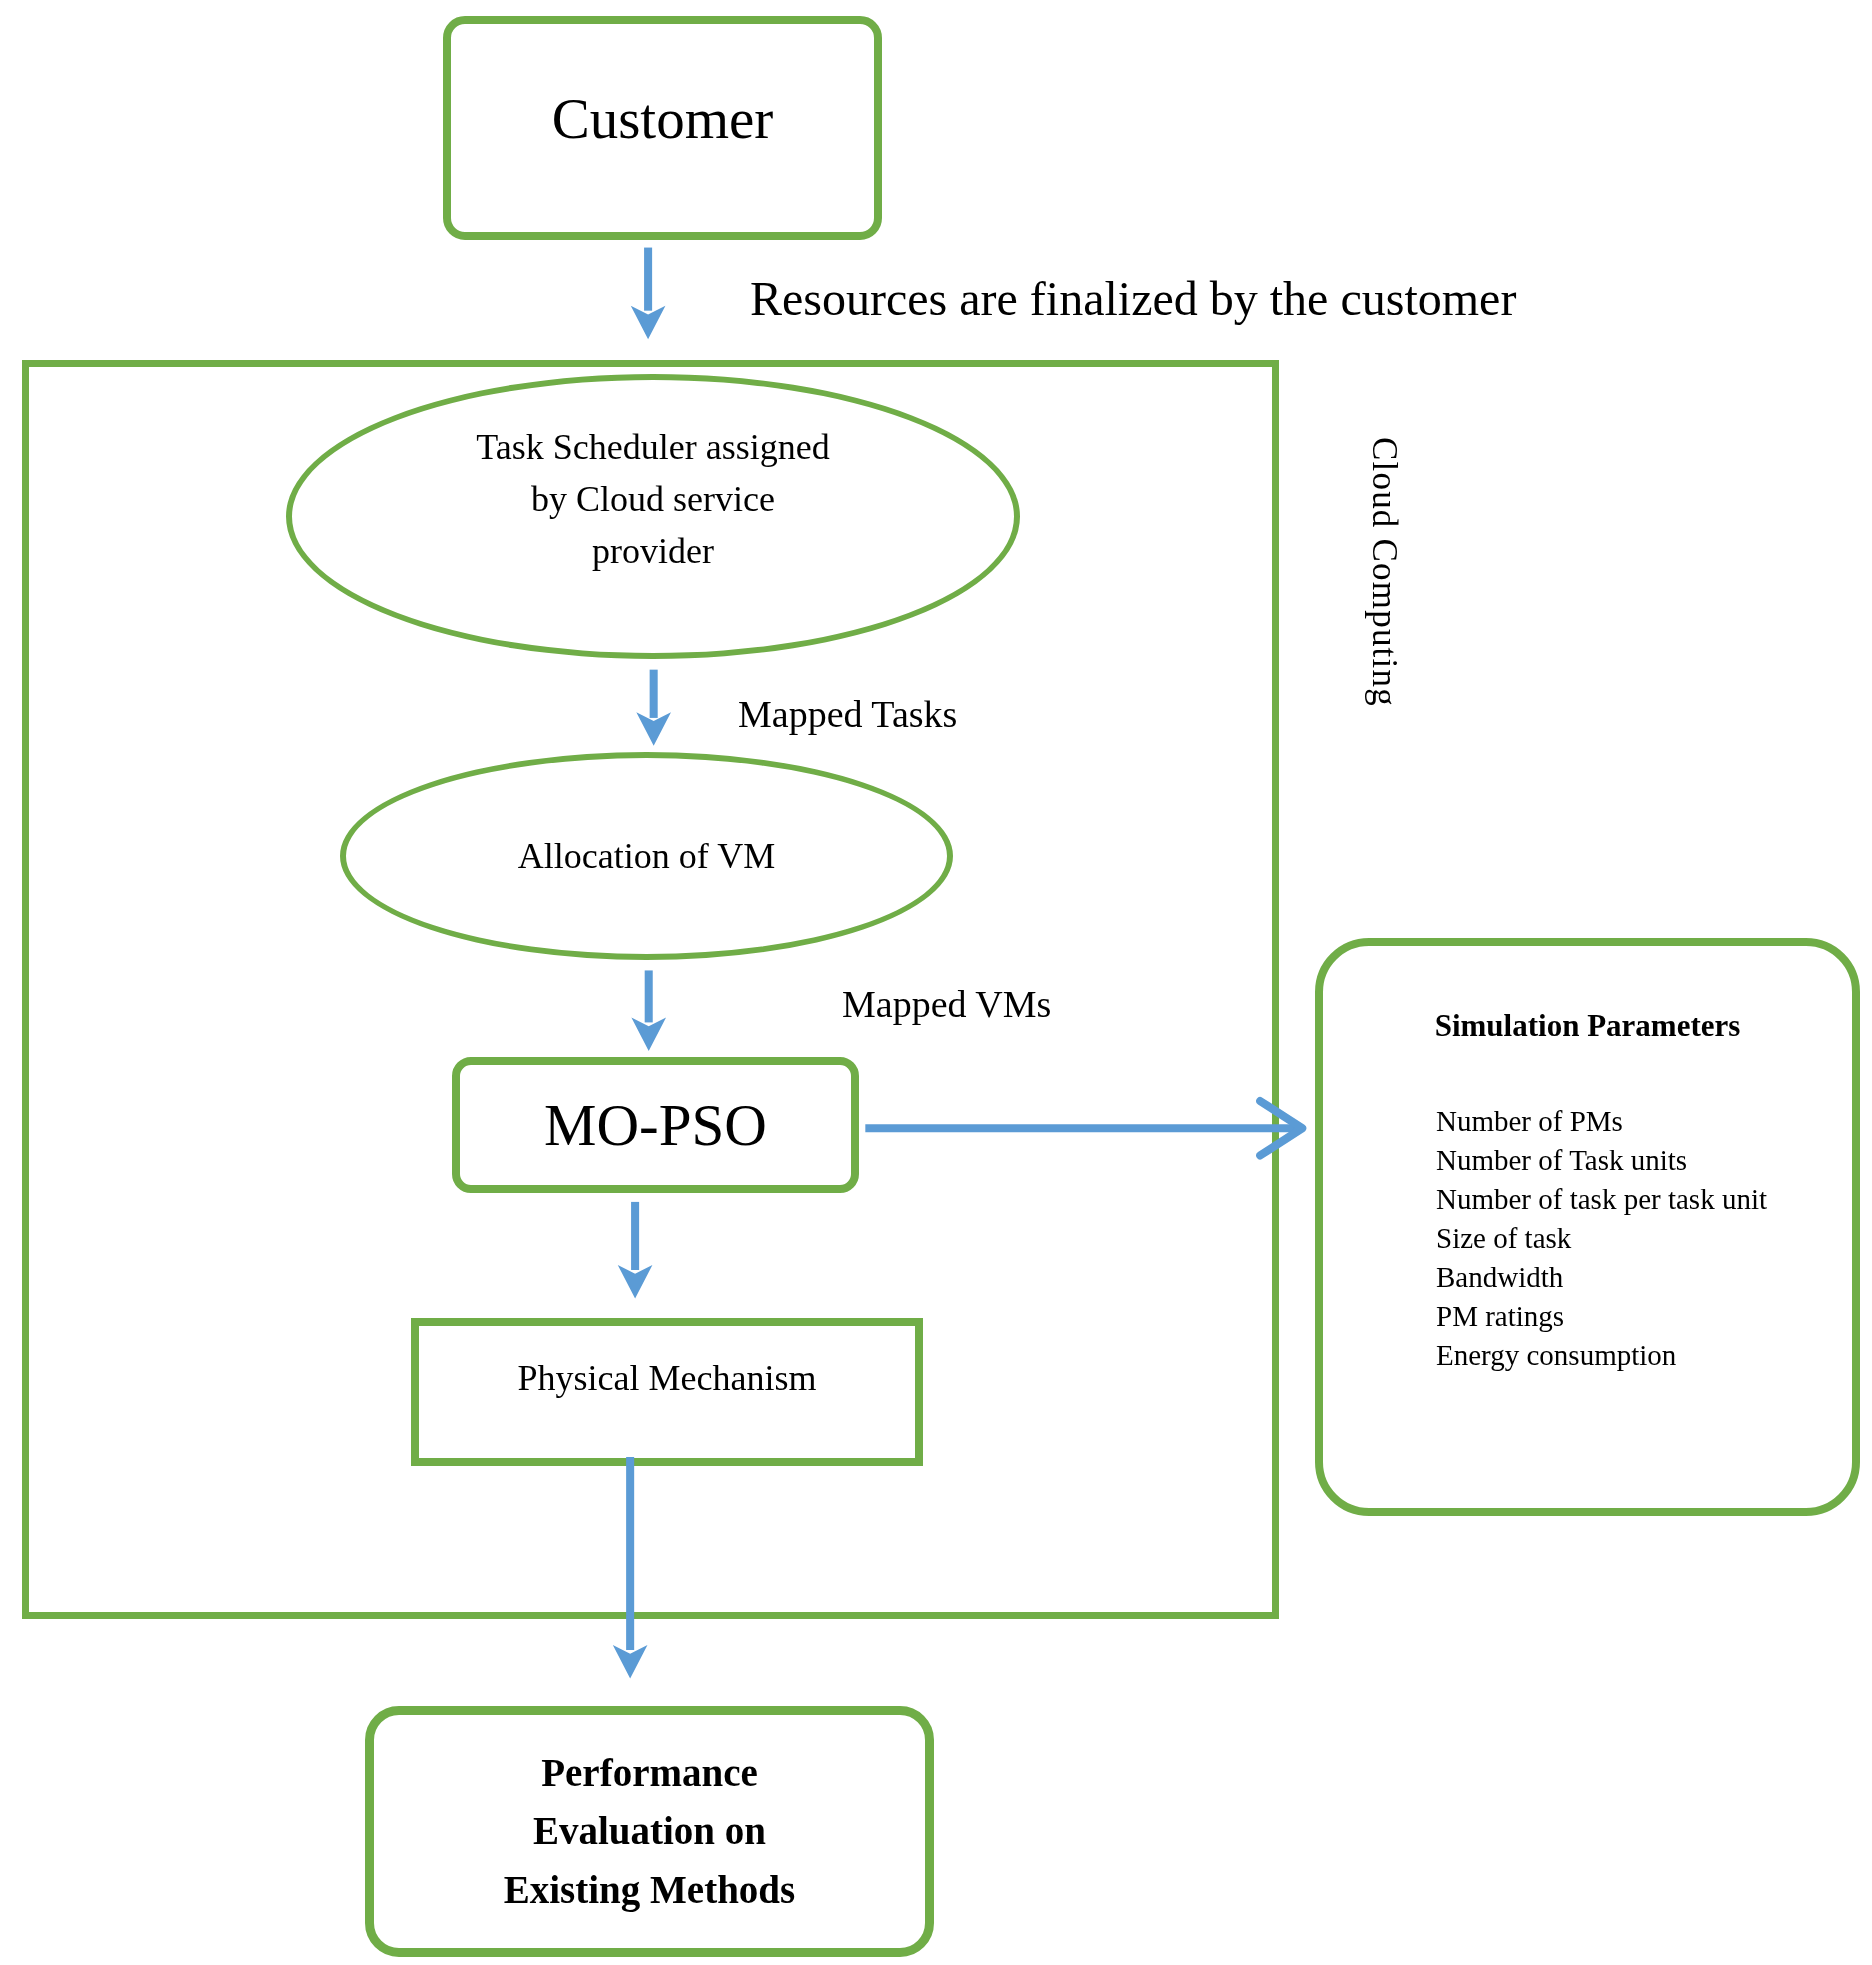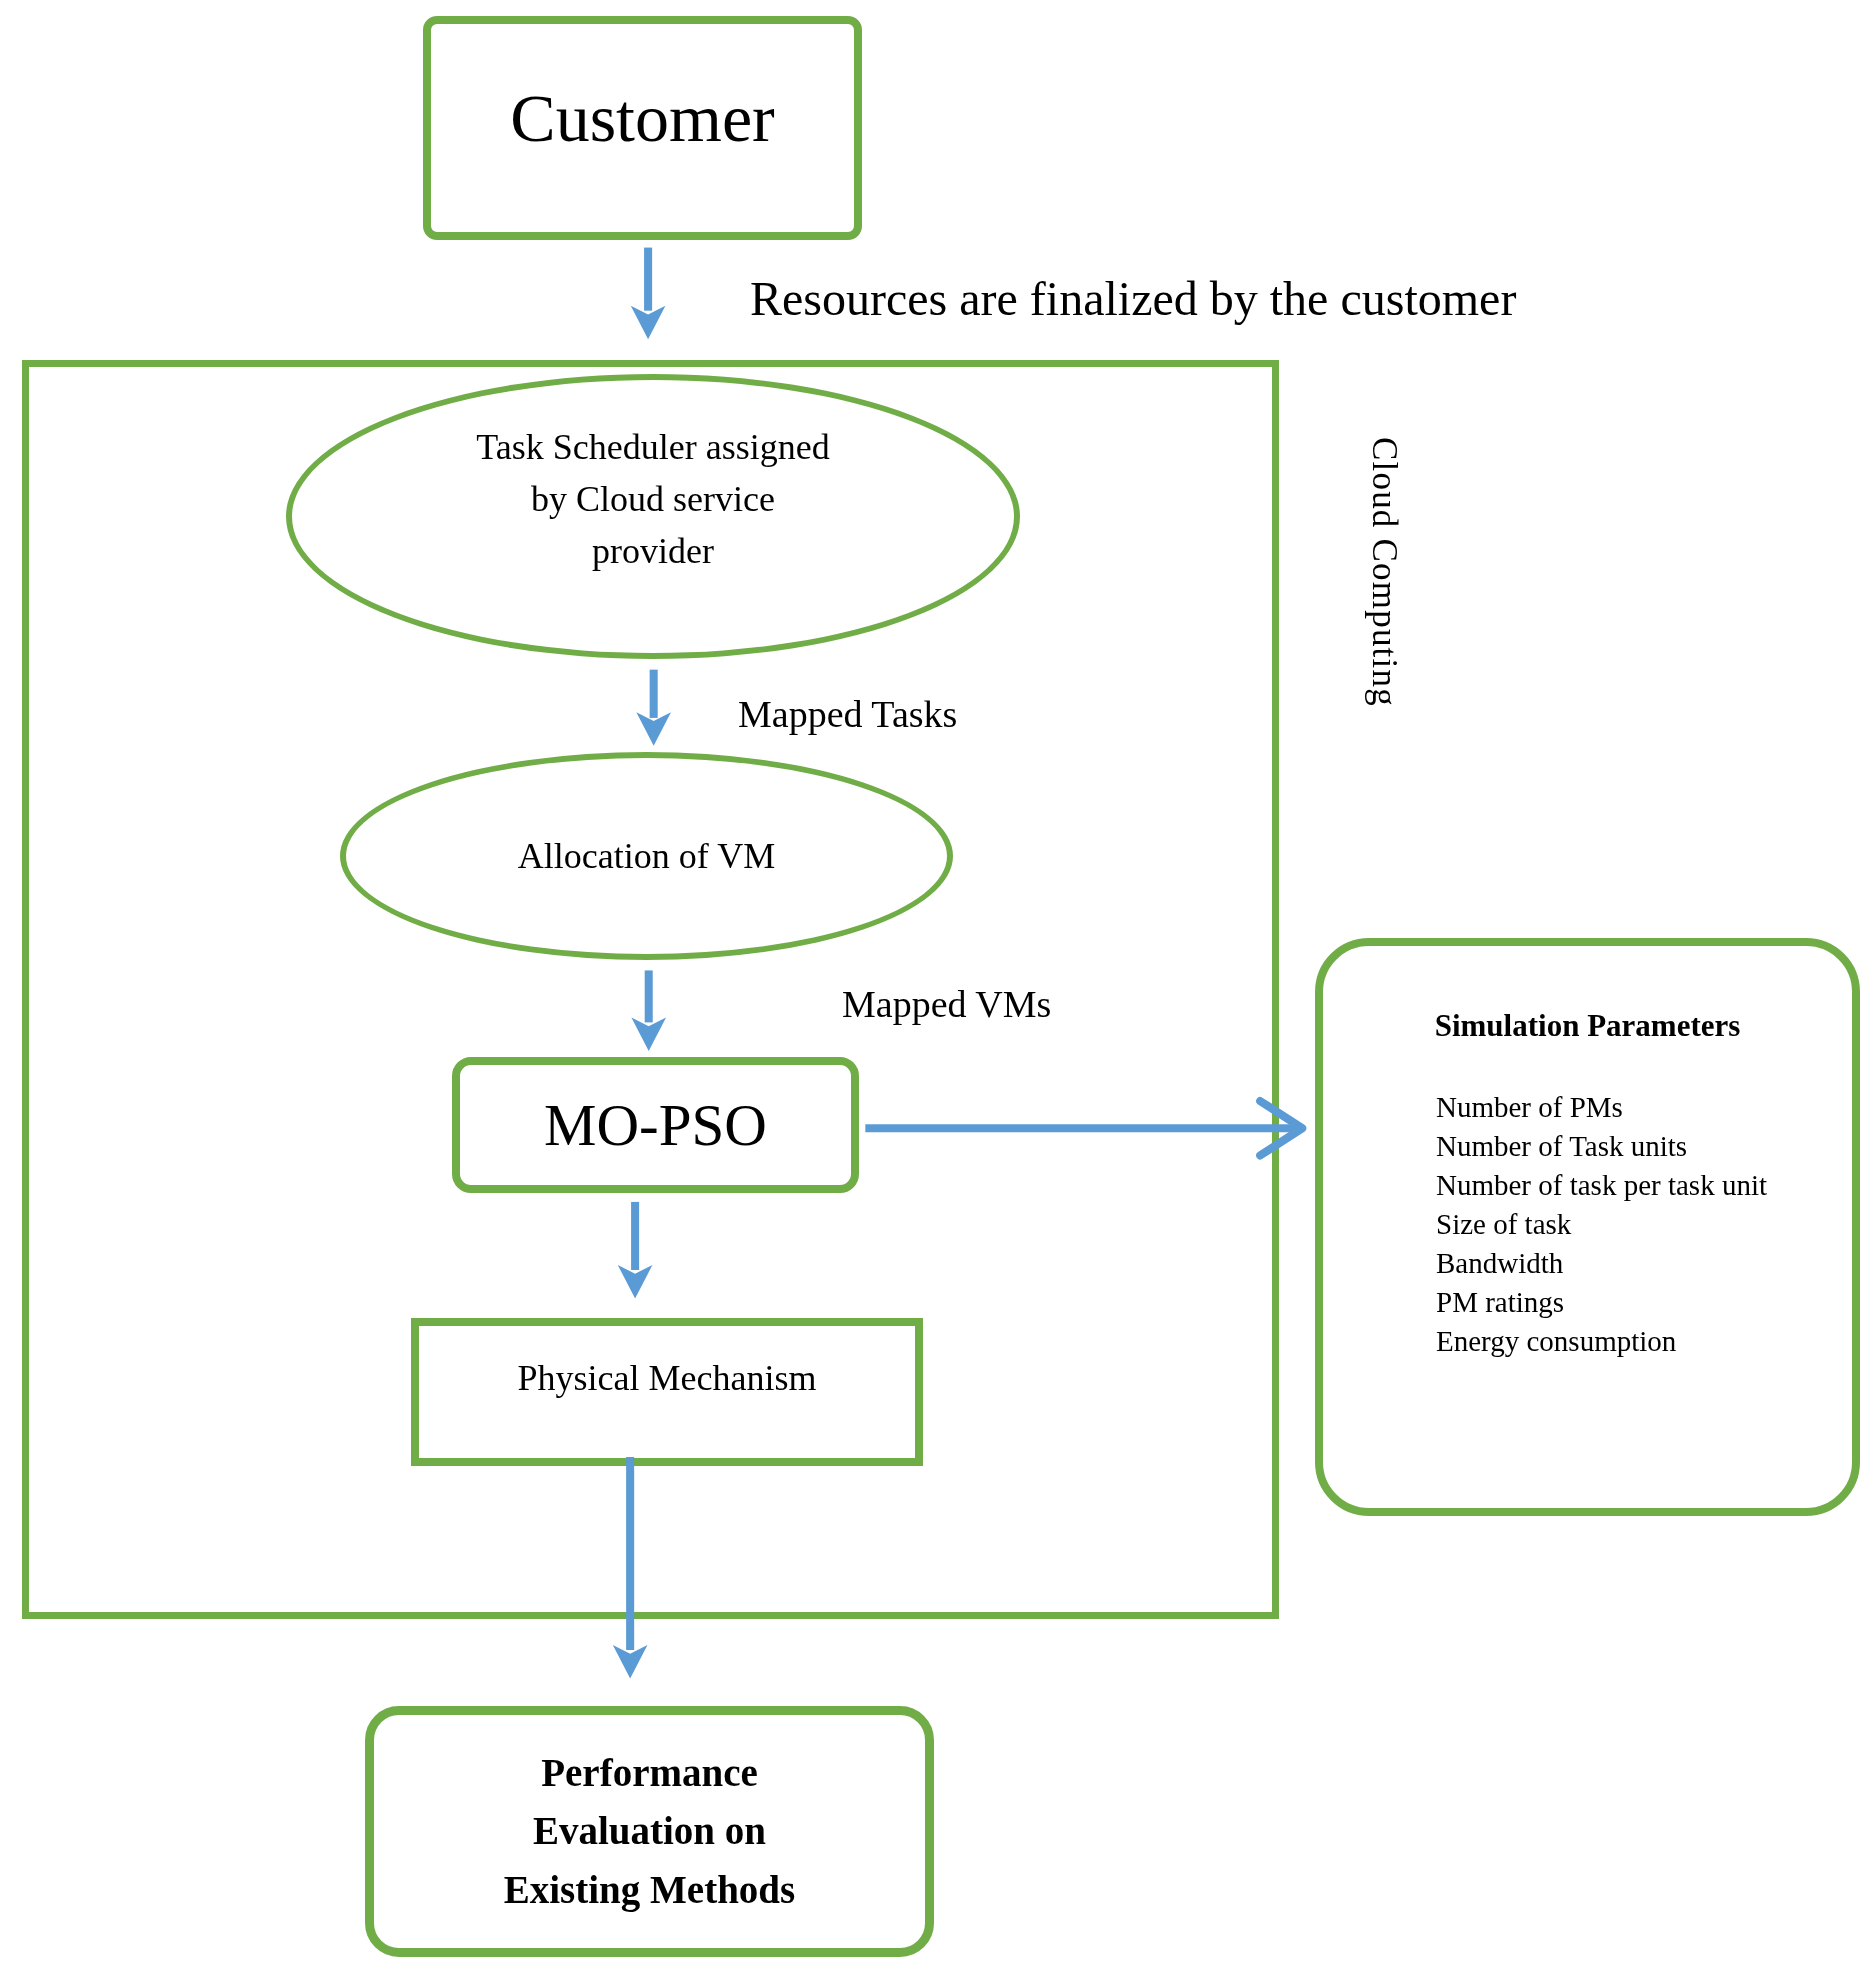--- a/index.html
+++ b/index.html
@@ -30,23 +30,23 @@
   }
   .label {
     position: absolute;
     white-space: nowrap;
     color: var(--ink);
   }
   .multiline { white-space: pre-line; }
 
   
   .customer-box {
-    left: 423px; top: 15.5px; width: 439px; height: 224px;
-    border: 8px solid var(--green); border-radius: 14px;
-    font-size: 68px;
+    left: 443px; top: 15.5px; width: 439px; height: 224px;
+    border: 8px solid var(--green); border-radius: 22px;
+    font-size: 57px;
     padding-bottom: 18.6px;
   }
   .cloud-container {
     position: absolute;
     left: 21.7px; top: 360px; width: 1257px; height: 1259px;
     border: 7.4px solid var(--green);
     background: transparent;
   }
   .cloud-computing-label {
     left: 1364px; top: 437px;
@@ -78,21 +78,21 @@
     border: 8px solid var(--green); border-radius: 54px;
     background: #ffffff;
   }
   .sim-title {
     margin-top: 62px;
     text-align: center;
     font-weight: bold;
     font-size: 31px;
   }
   .sim-items {
-    margin-top: 44px;
+    margin-top: 58px;
     margin-left: 113px;
     font-size: 29px;
     line-height: 39px;
   }
   .physical-box {
     left: 411px; top: 1318px; width: 512px; height: 148px;
     border: 8px solid var(--green);
     font-size: 36px;
     padding-bottom: 28.5px;
   }

